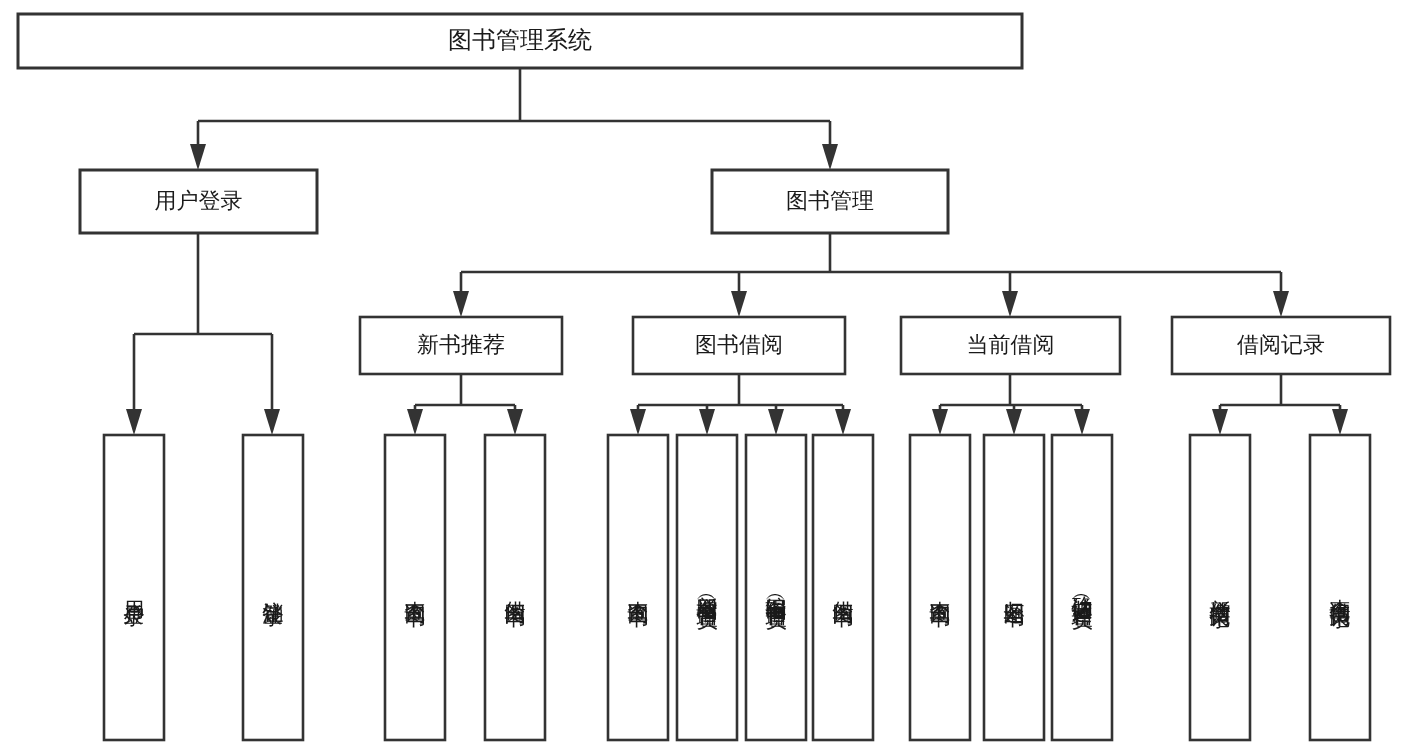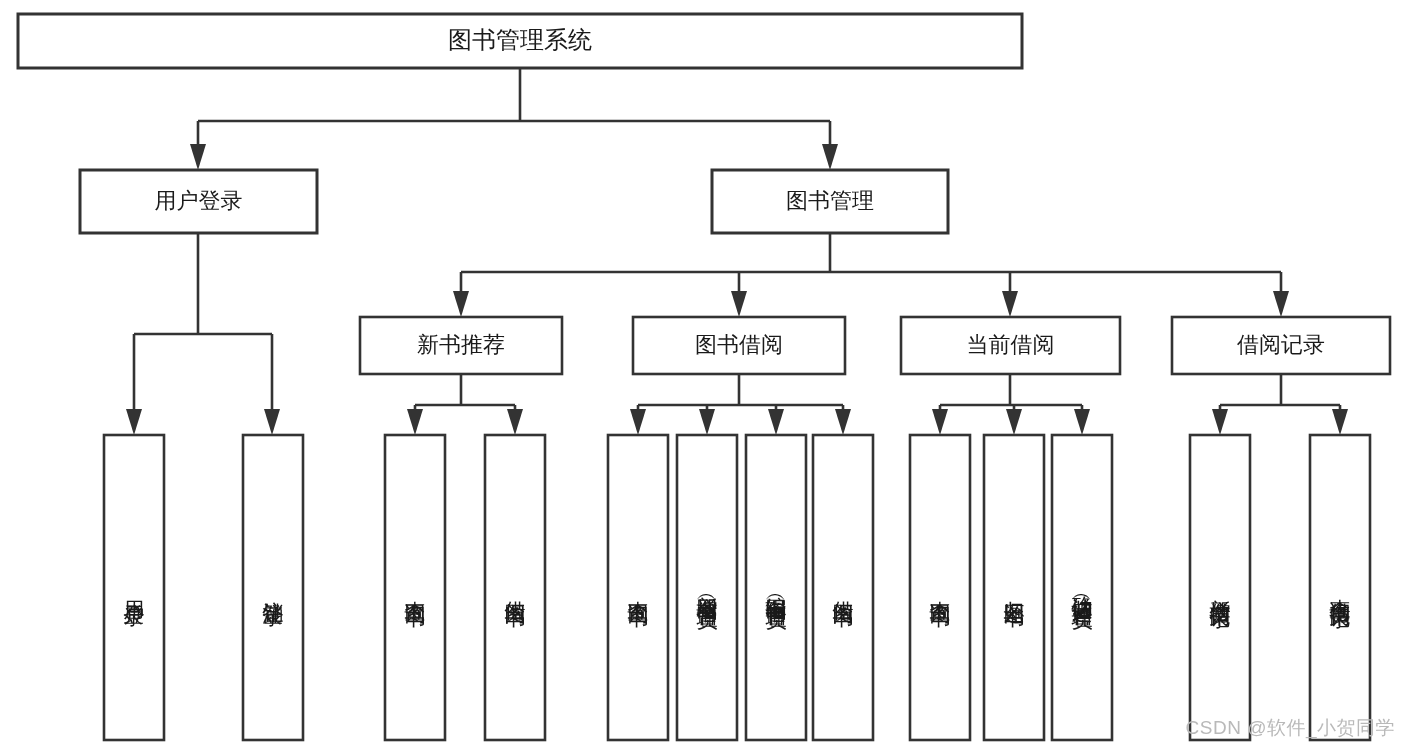--- a/index.html
+++ b/index.html
@@ -225,14 +225,13 @@
       <div class="leaf-label-wrap" style="left: 1052px; top: 435px; width: 60px; height: 305px;">
         <span class="leaf-label">确认归还（管理员）</span>
       </div>
       <div class="leaf-label-wrap" style="left: 1190px; top: 435px; width: 60px; height: 305px;">
         <span class="leaf-label">新增借阅记录</span>
       </div>
       <div class="leaf-label-wrap" style="left: 1310px; top: 435px; width: 60px; height: 305px;">
         <span class="leaf-label">查询借阅记录</span>
       </div>
     </div>
-  <div class="watermark">CSDN @软件_小贺同学</div>
 </div>
 
 </body></html>

